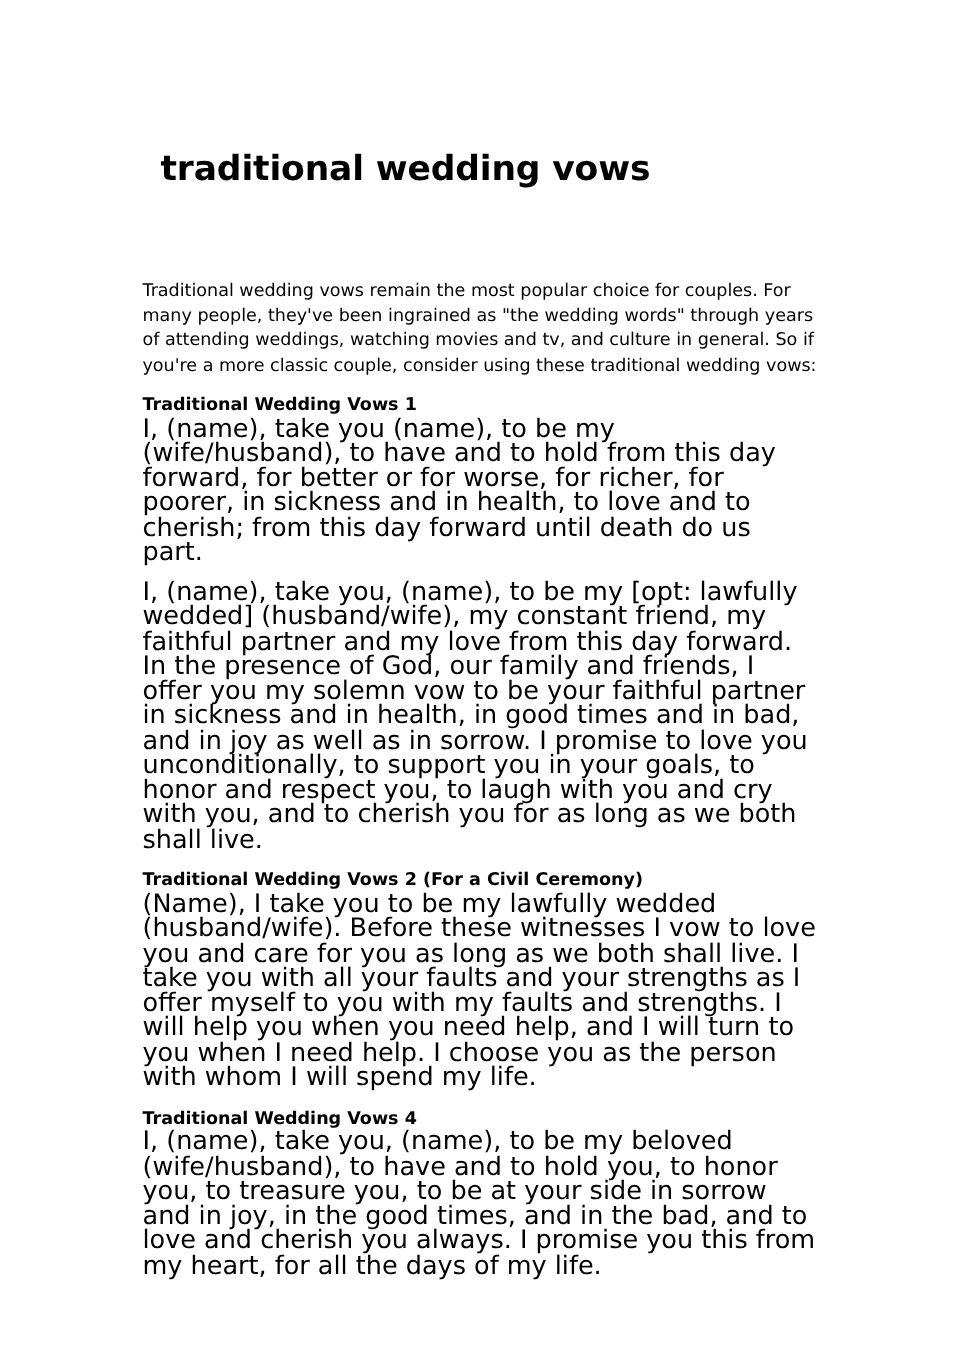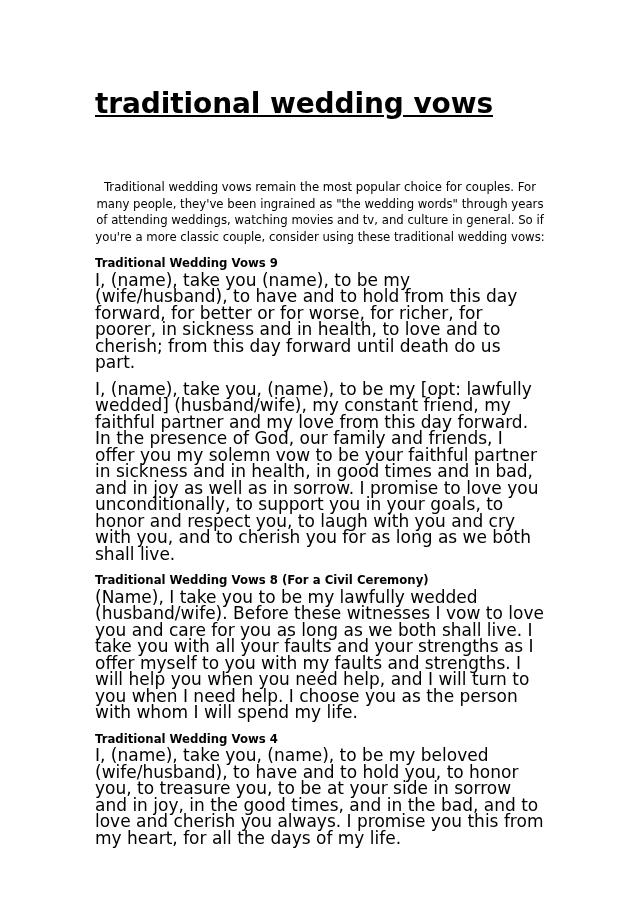--- a/index.html
+++ b/index.html
@@ -22,35 +22,33 @@
     background: #ffffff;
     box-sizing: border-box;
   }
   .content {
     position: absolute;
     left: 95px;
     top: 88px;
     width: 452px;
   }
   .doc-title {
-    font-size: 28px;
+    font-size: 23px;
     font-weight: bold;
     letter-spacing: -0.1px;
     line-height: 1.15;
-    margin: 0;
+    margin: 12px;
     padding: 0;
-    text-decoration: underline;
   }
   .intro {
     margin: 0;
     padding: 0;
     font-size: 11.7px;
     line-height: 16.5px;
     width: 450px;
-    text-align: center;
   }
   .intro-wrap {
     margin-top: 59px;
   }
   .section {
     margin-top: 10px;
   }
   .section-heading {
     margin: 0;
     padding: 0;
@@ -87,30 +85,30 @@
 
   <div class="content">
 
     <h1 class="doc-title">traditional wedding vows</h1>
 
     <div class="intro-wrap">
       <p class="intro">Traditional wedding vows remain the most popular choice for couples. For many people, they've been ingrained as "the wedding words" through years of attending weddings, watching movies and tv, and culture in general. So if you're a more classic couple, consider using these traditional wedding vows:</p>
     </div>
 
     <div class="section">
-      <p class="section-heading">Traditional Wedding Vows 9</p>
+      <p class="section-heading">Traditional Wedding Vows 1</p>
       <p class="section-body">I, (name), take you (name), to be my (wife/husband), to have and to hold from this day forward, for better or for worse, for richer, for poorer, in sickness and in health, to love and to cherish; from this day forward until death do us part.</p>
     </div>
 
     <div class="section">
       <p class="section-body">I, (name), take you, (name), to be my [opt: lawfully wedded] (husband/wife), my constant friend, my faithful partner and my love from this day forward. In the presence of God, our family and friends, I offer you my solemn vow to be your faithful partner in sickness and in health, in good times and in bad, and in joy as well as in sorrow. I promise to love you unconditionally, to support you in your goals, to honor and respect you, to laugh with you and cry with you, and to cherish you for as long as we both shall live.</p>
     </div>
 
     <div class="section">
-      <p class="section-heading">Traditional Wedding Vows 8 (For a Civil Ceremony)</p>
+      <p class="section-heading">Traditional Wedding Vows 2 (For a Civil Ceremony)</p>
       <p class="section-body">(Name), I take you to be my lawfully wedded (husband/wife). Before these witnesses I vow to love you and care for you as long as we both shall live. I take you with all your faults and your strengths as I offer myself to you with my faults and strengths. I will help you when you need help, and I will turn to you when I need help. I choose you as the person with whom I will spend my life.</p>
     </div>
 
     <div class="section">
       <p class="section-heading">Traditional Wedding Vows 4</p>
       <p class="section-body">I, (name), take you, (name), to be my beloved (wife/husband), to have and to hold you, to honor you, to treasure you, to be at your side in sorrow and in joy, in the good times, and in the bad, and to love and cherish you always. I promise you this from my heart, for all the days of my life.</p>
     </div>
 
   </div>
 

